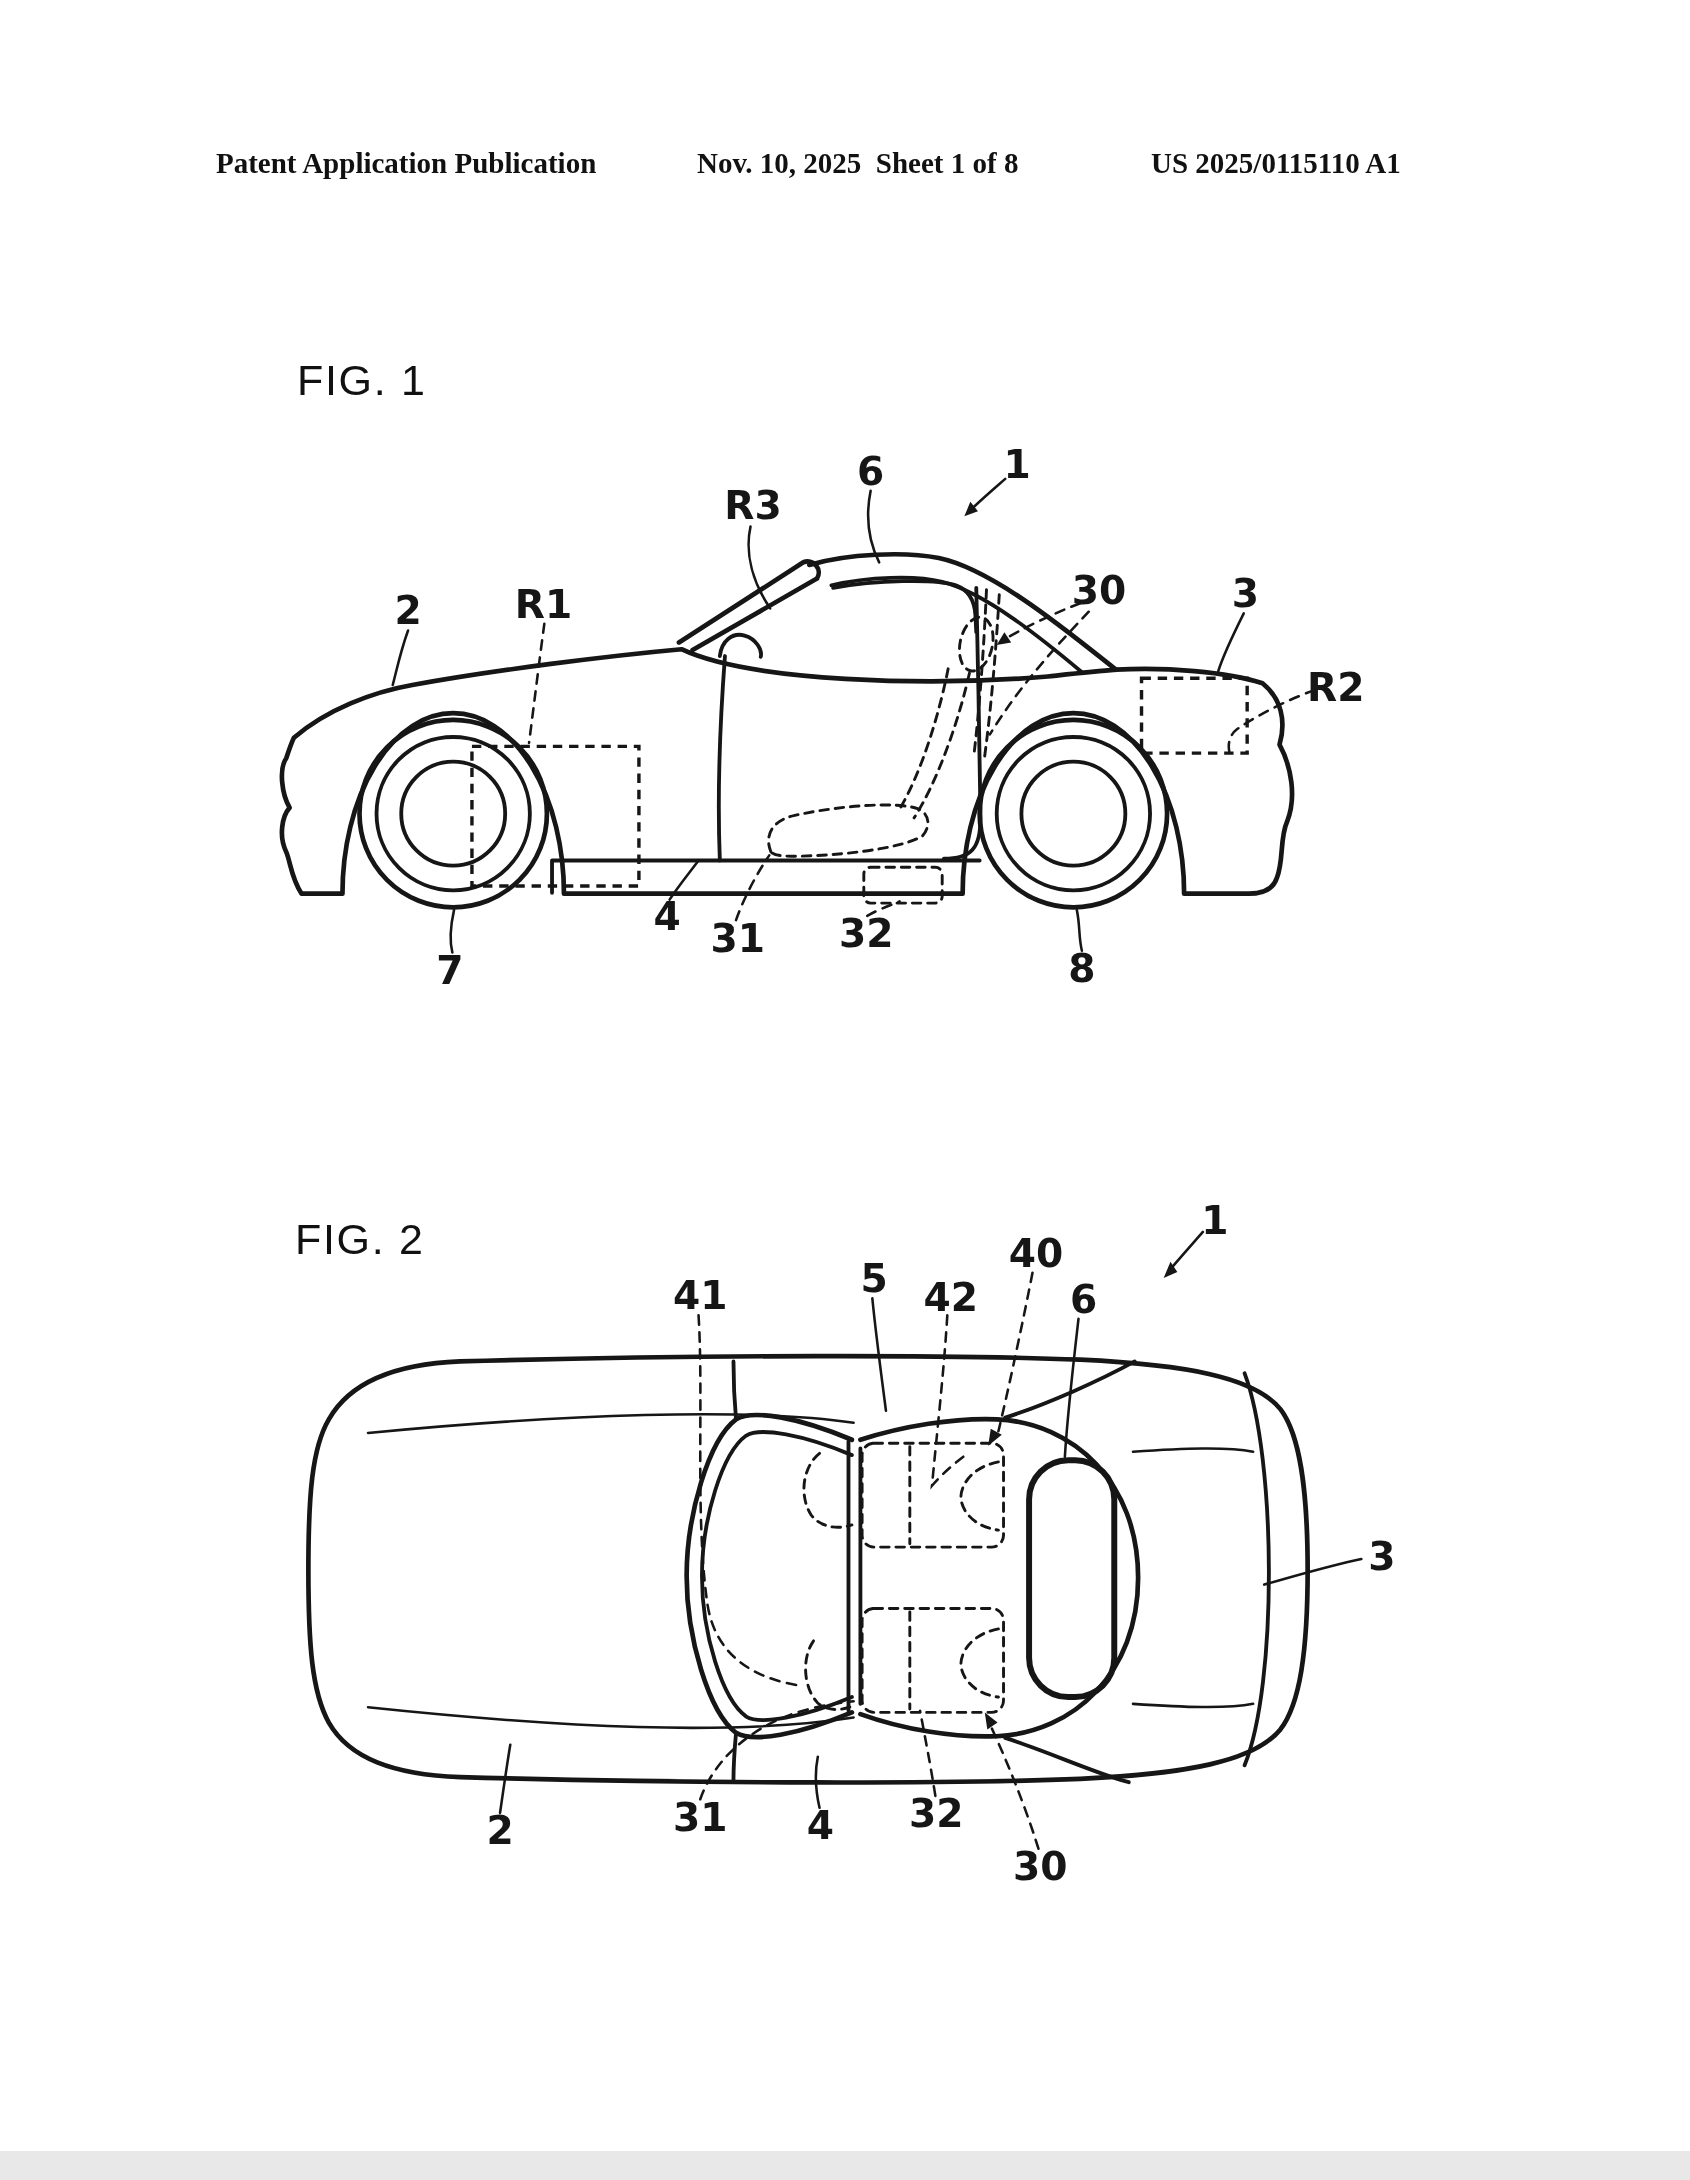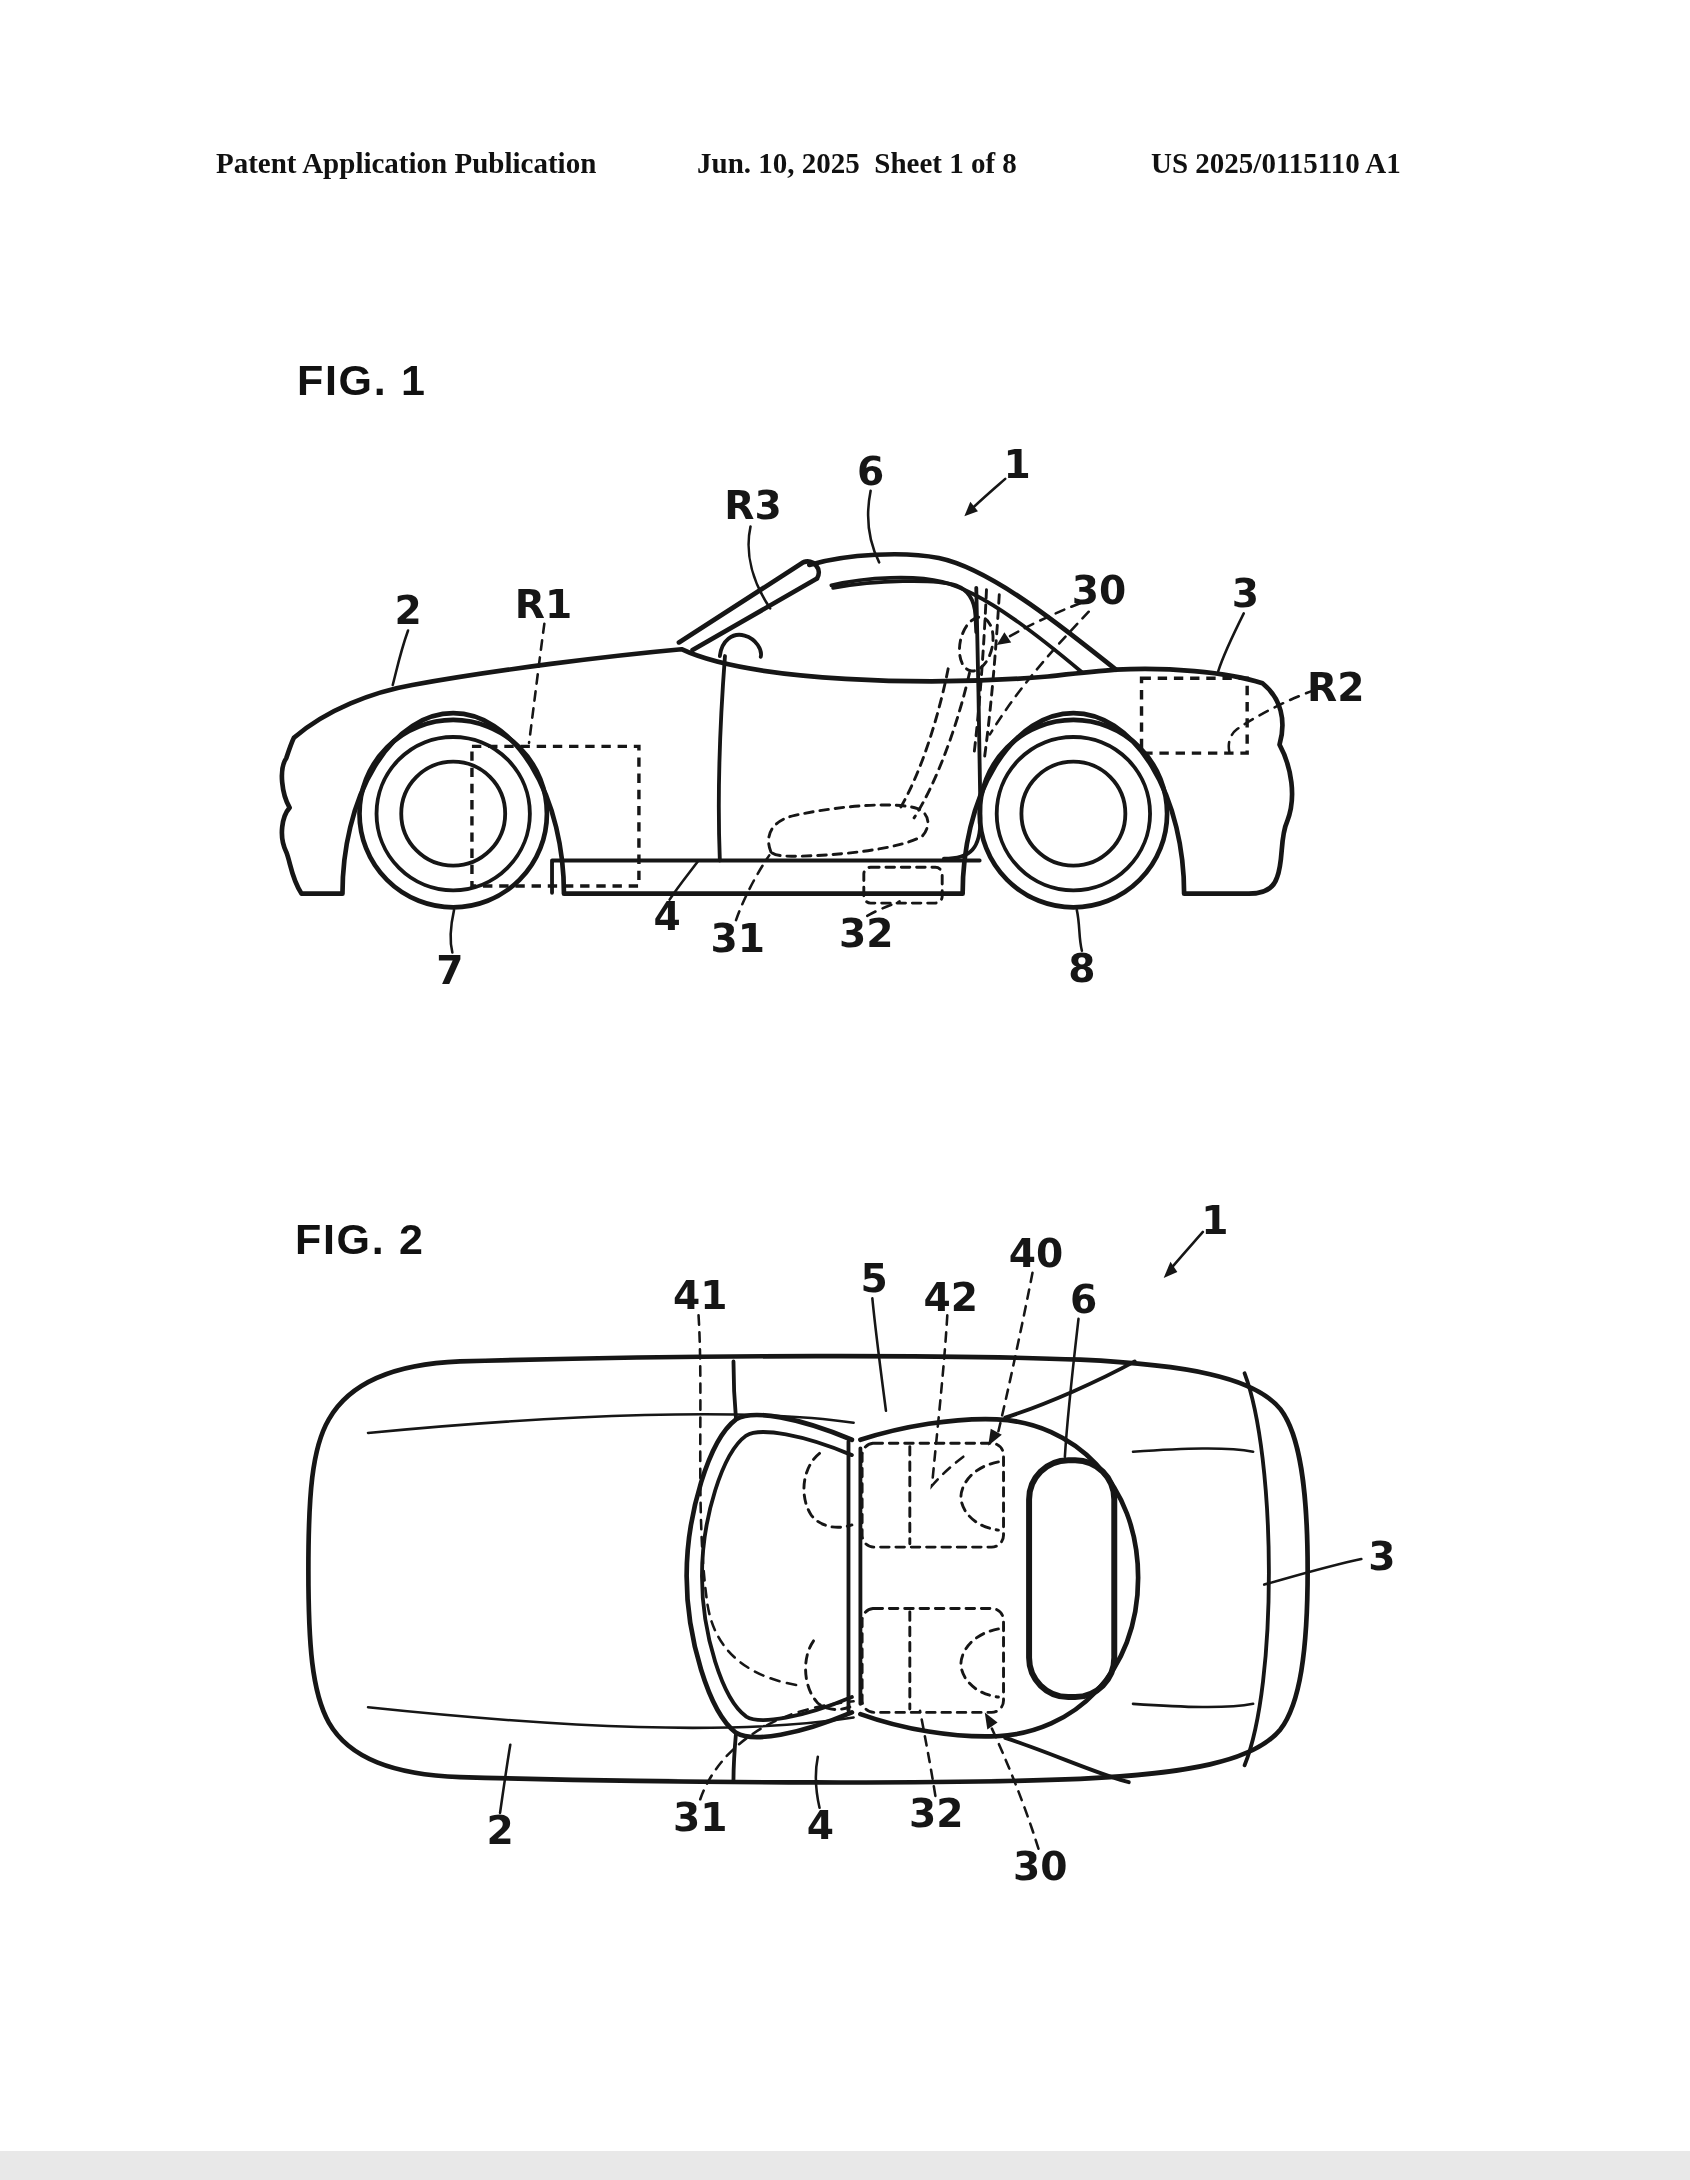--- a/index.html
+++ b/index.html
@@ -15,21 +15,21 @@
     position:absolute;top:147px;left:0;width:100%;
     color:#111;font-weight:bold;font-size:29px;
   }
   .hdr span{position:absolute;white-space:pre;}
   .hdr .h-left{left:216px;}
   .hdr .h-center{left:697px;}
   .hdr .h-right{left:1151px;text-align:center;}
   .figtitle{
     position:absolute;color:#111;
     font-family:"Liberation Sans", sans-serif;
-    font-weight:700;font-size:43px;letter-spacing:1.7px;
+    font-weight:400;font-size:43px;letter-spacing:1.7px;
     white-space:pre;
     text-align:center;
   }
   #fig1-title{left:297px;top:356px;}
   #fig2-title{left:267px;top:1215px;margin-left:28px;}
   svg.art{position:absolute;left:0;top:0;}
   
   .ln   {fill:none;stroke:#161616;stroke-width:5.5;stroke-linecap:round;stroke-linejoin:round;}
   .ln4  {fill:none;stroke:#161616;stroke-width:4.5;stroke-linecap:round;stroke-linejoin:round;}
   .thin {fill:none;stroke:#161616;stroke-width:3;stroke-linecap:round;stroke-linejoin:round;}
@@ -44,21 +44,21 @@
     text-anchor:middle;
   }
 </style>
 </head>
 <body>
 
 <div class="page">
 
   <div class="hdr">
     <span class="h-left">Patent Application Publication</span>
-    <span class="h-center">Jun. 10, 2025  Sheet 1 of 8</span>
+    <span class="h-center">Nov. 10, 2025  Sheet 1 of 8</span>
     <span class="h-right">US 2025/0115110 A1</span>
   </div>
 
   <div class="figtitle" id="fig1-title">FIG. 1</div>
   <div class="figtitle" id="fig2-title">FIG. 2</div>
 
   <svg class="art" width="1691" height="2181" viewBox="0 0 1985 2560">
 
     <g>
 

